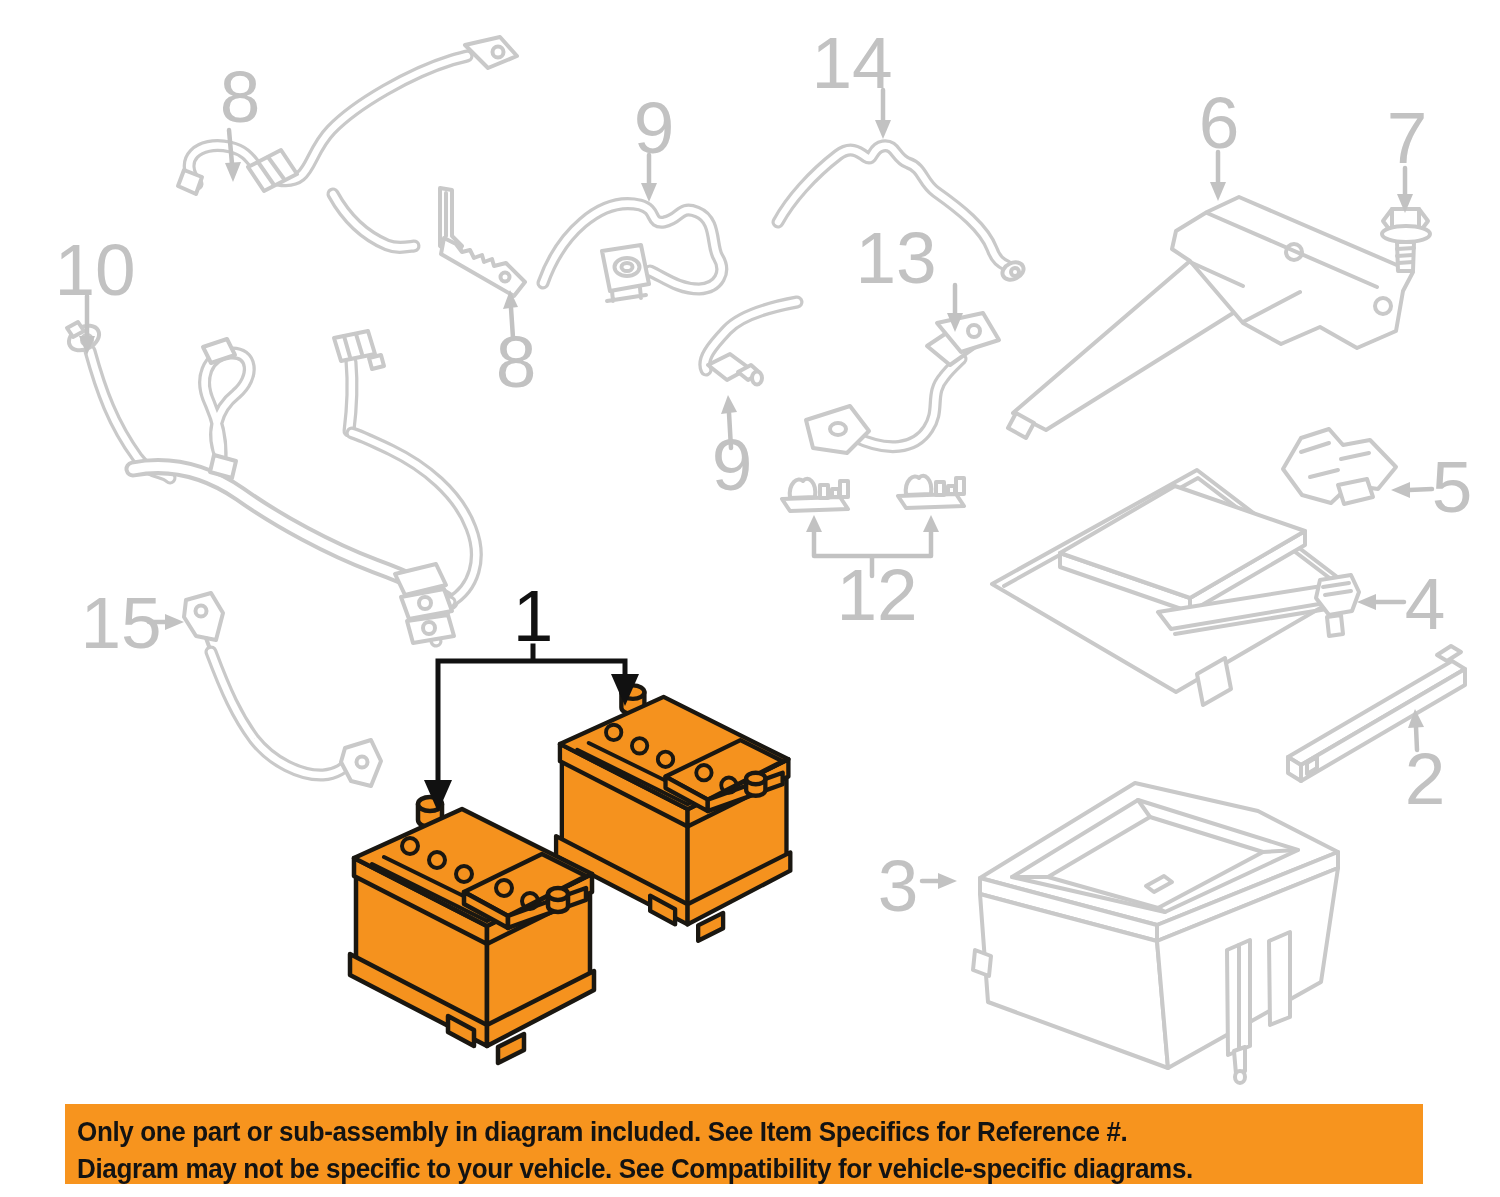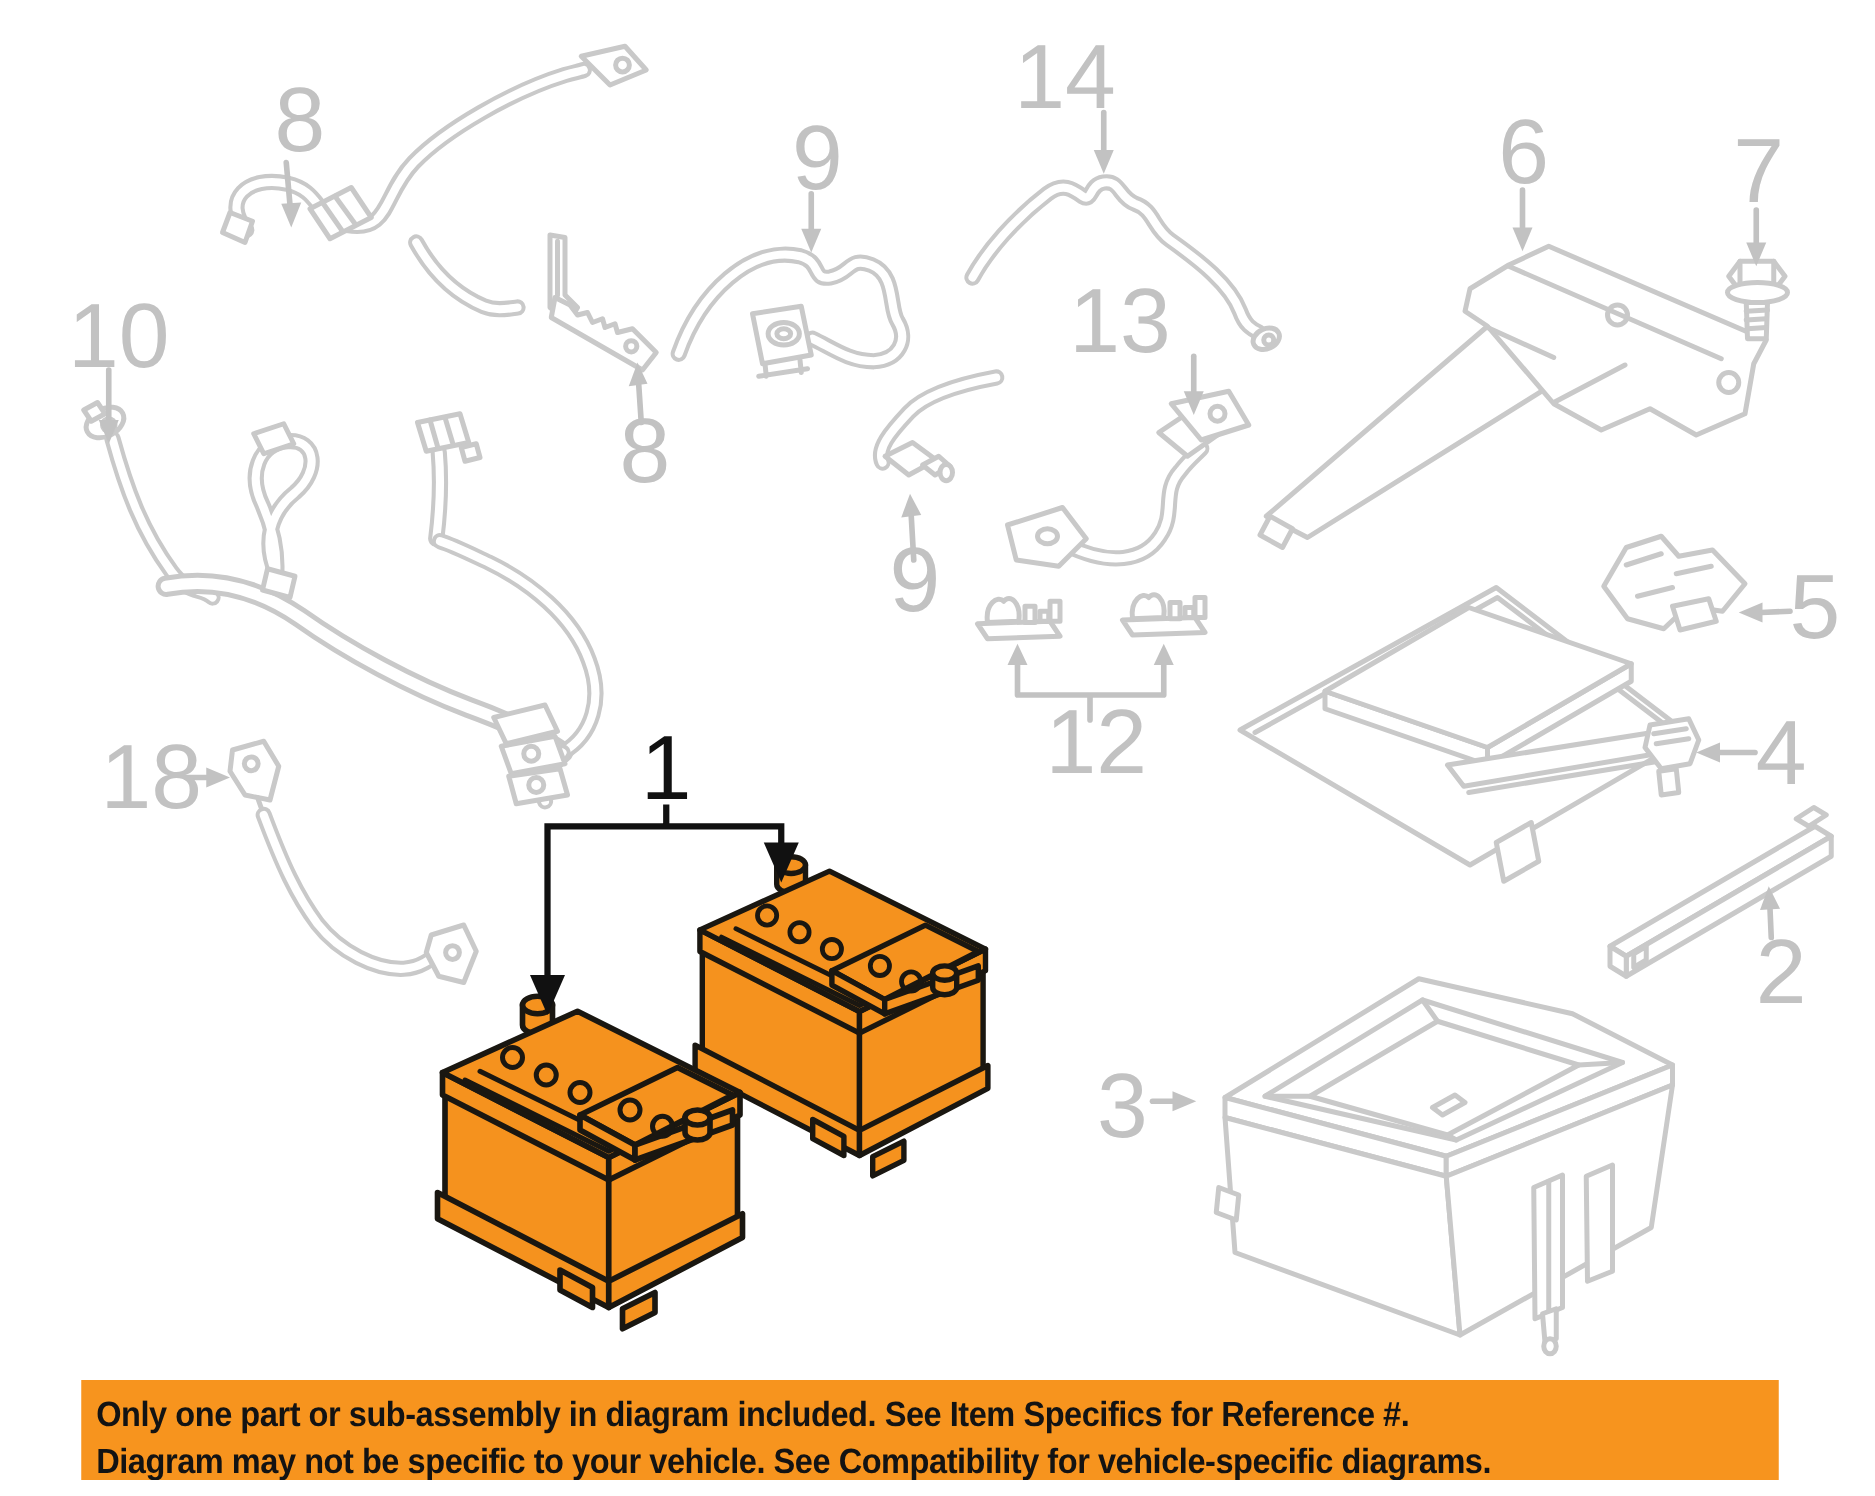--- a/index.html
+++ b/index.html
@@ -302,21 +302,21 @@
 <div class="num" style="left:1452px;top:486px">5</div>
 <div class="num" style="left:1219px;top:122px">6</div>
 <div class="num" style="left:1407px;top:137px">7</div>
 <div class="num" style="left:516px;top:361px">8</div>
 <div class="num" style="left:732px;top:464px">9</div>
 <div class="num" style="left:654px;top:127px">9</div>
 <div class="num" style="left:240px;top:96px">8</div>
 <div class="num" style="left:877px;top:594px">12</div>
 <div class="num" style="left:896px;top:257px">13</div>
 <div class="num" style="left:852px;top:62px">14</div>
-<div class="num" style="left:121px;top:622px">18</div>
+<div class="num" style="left:121px;top:622px">15</div>
 <div class="num" style="left:95px;top:269px">10</div>
 
 <div class="banner">
   <span class="bl">Only one part or sub-assembly in diagram included. See Item Specifics for Reference #.</span>
   <span class="bl">Diagram may not be specific to your vehicle. See Compatibility for vehicle-specific diagrams.</span>
 </div>
 
 </div>
 
 </body></html>

